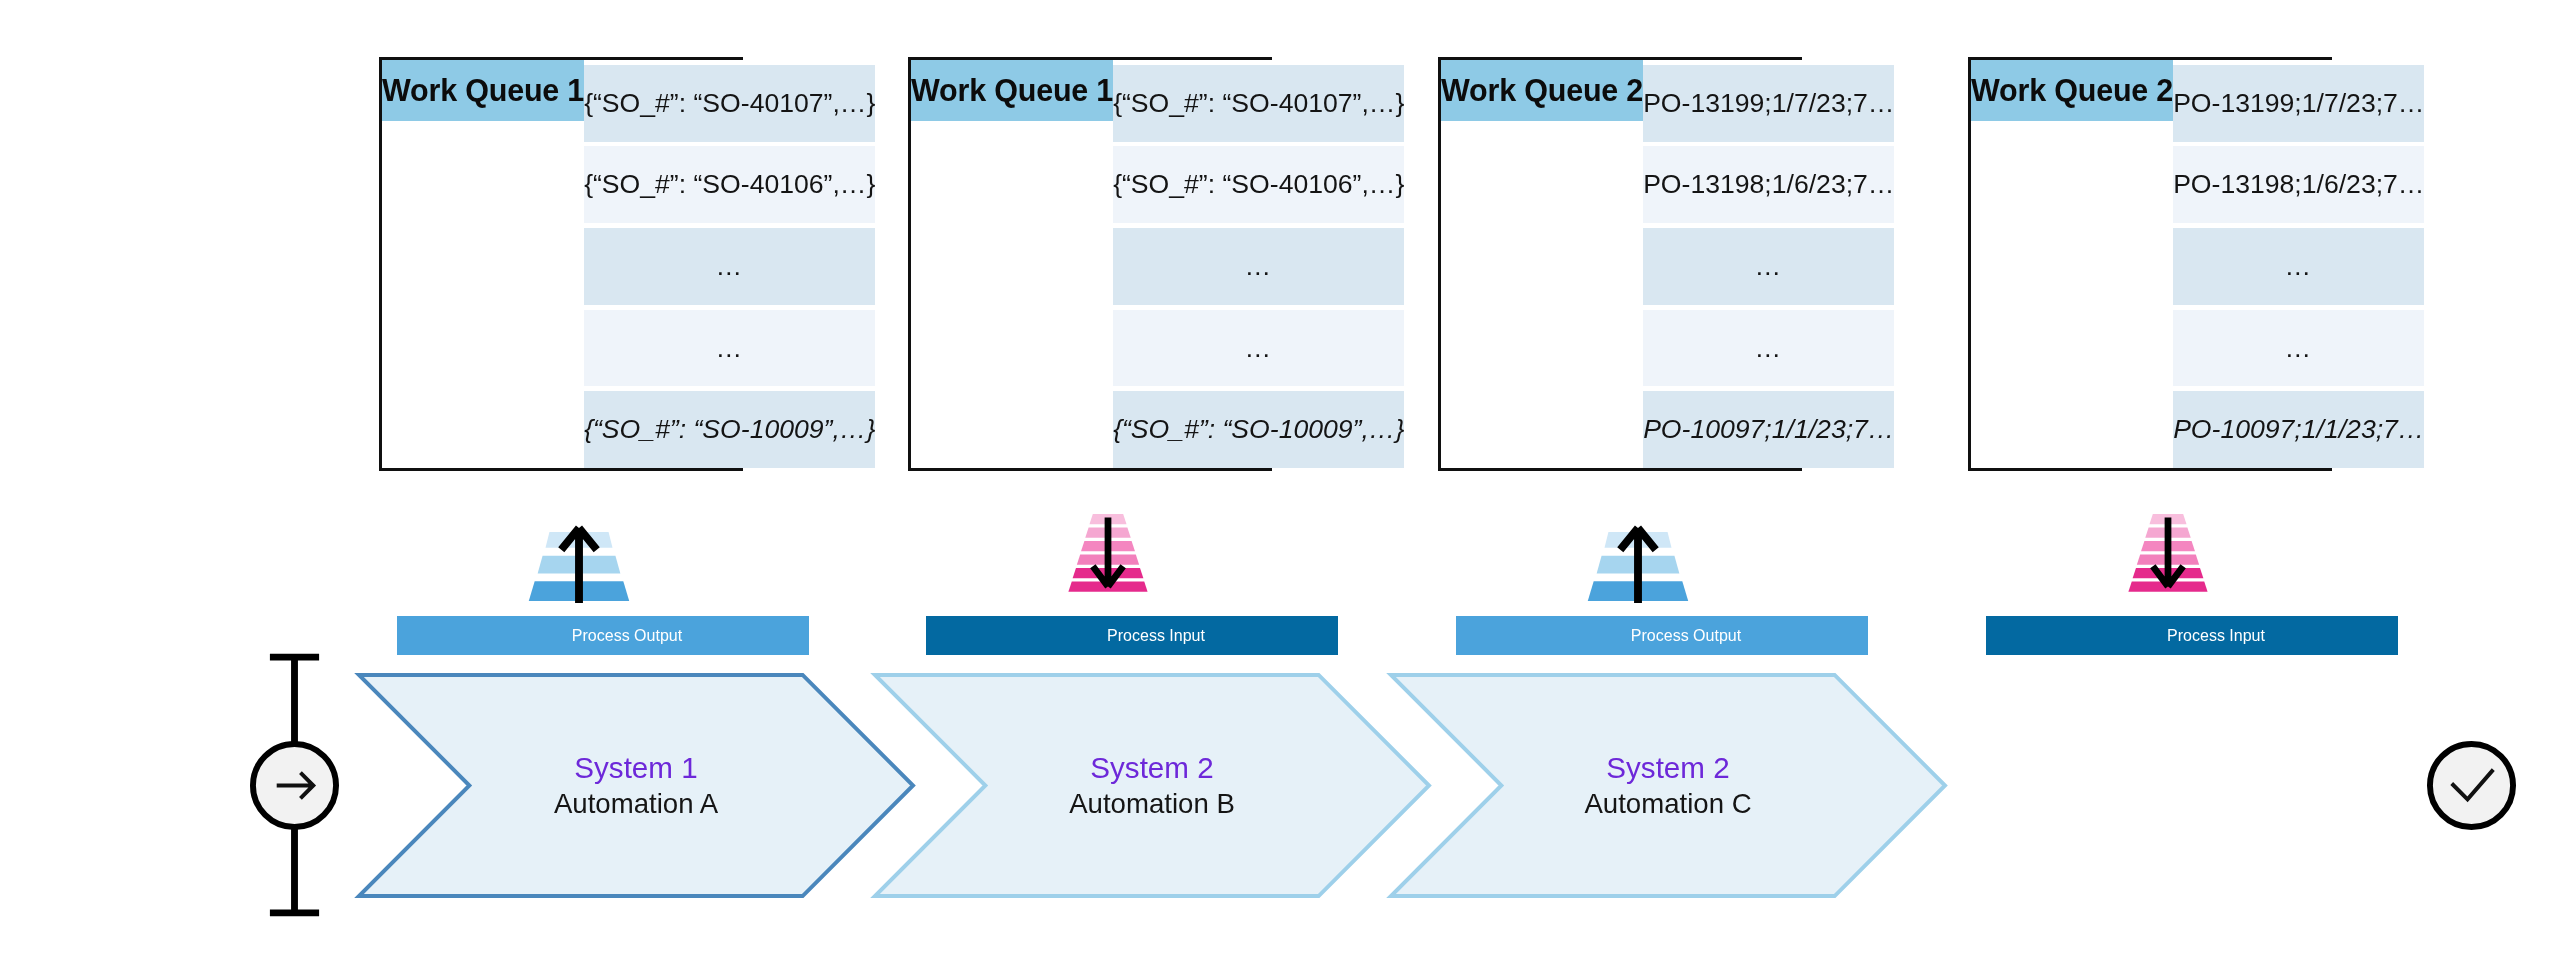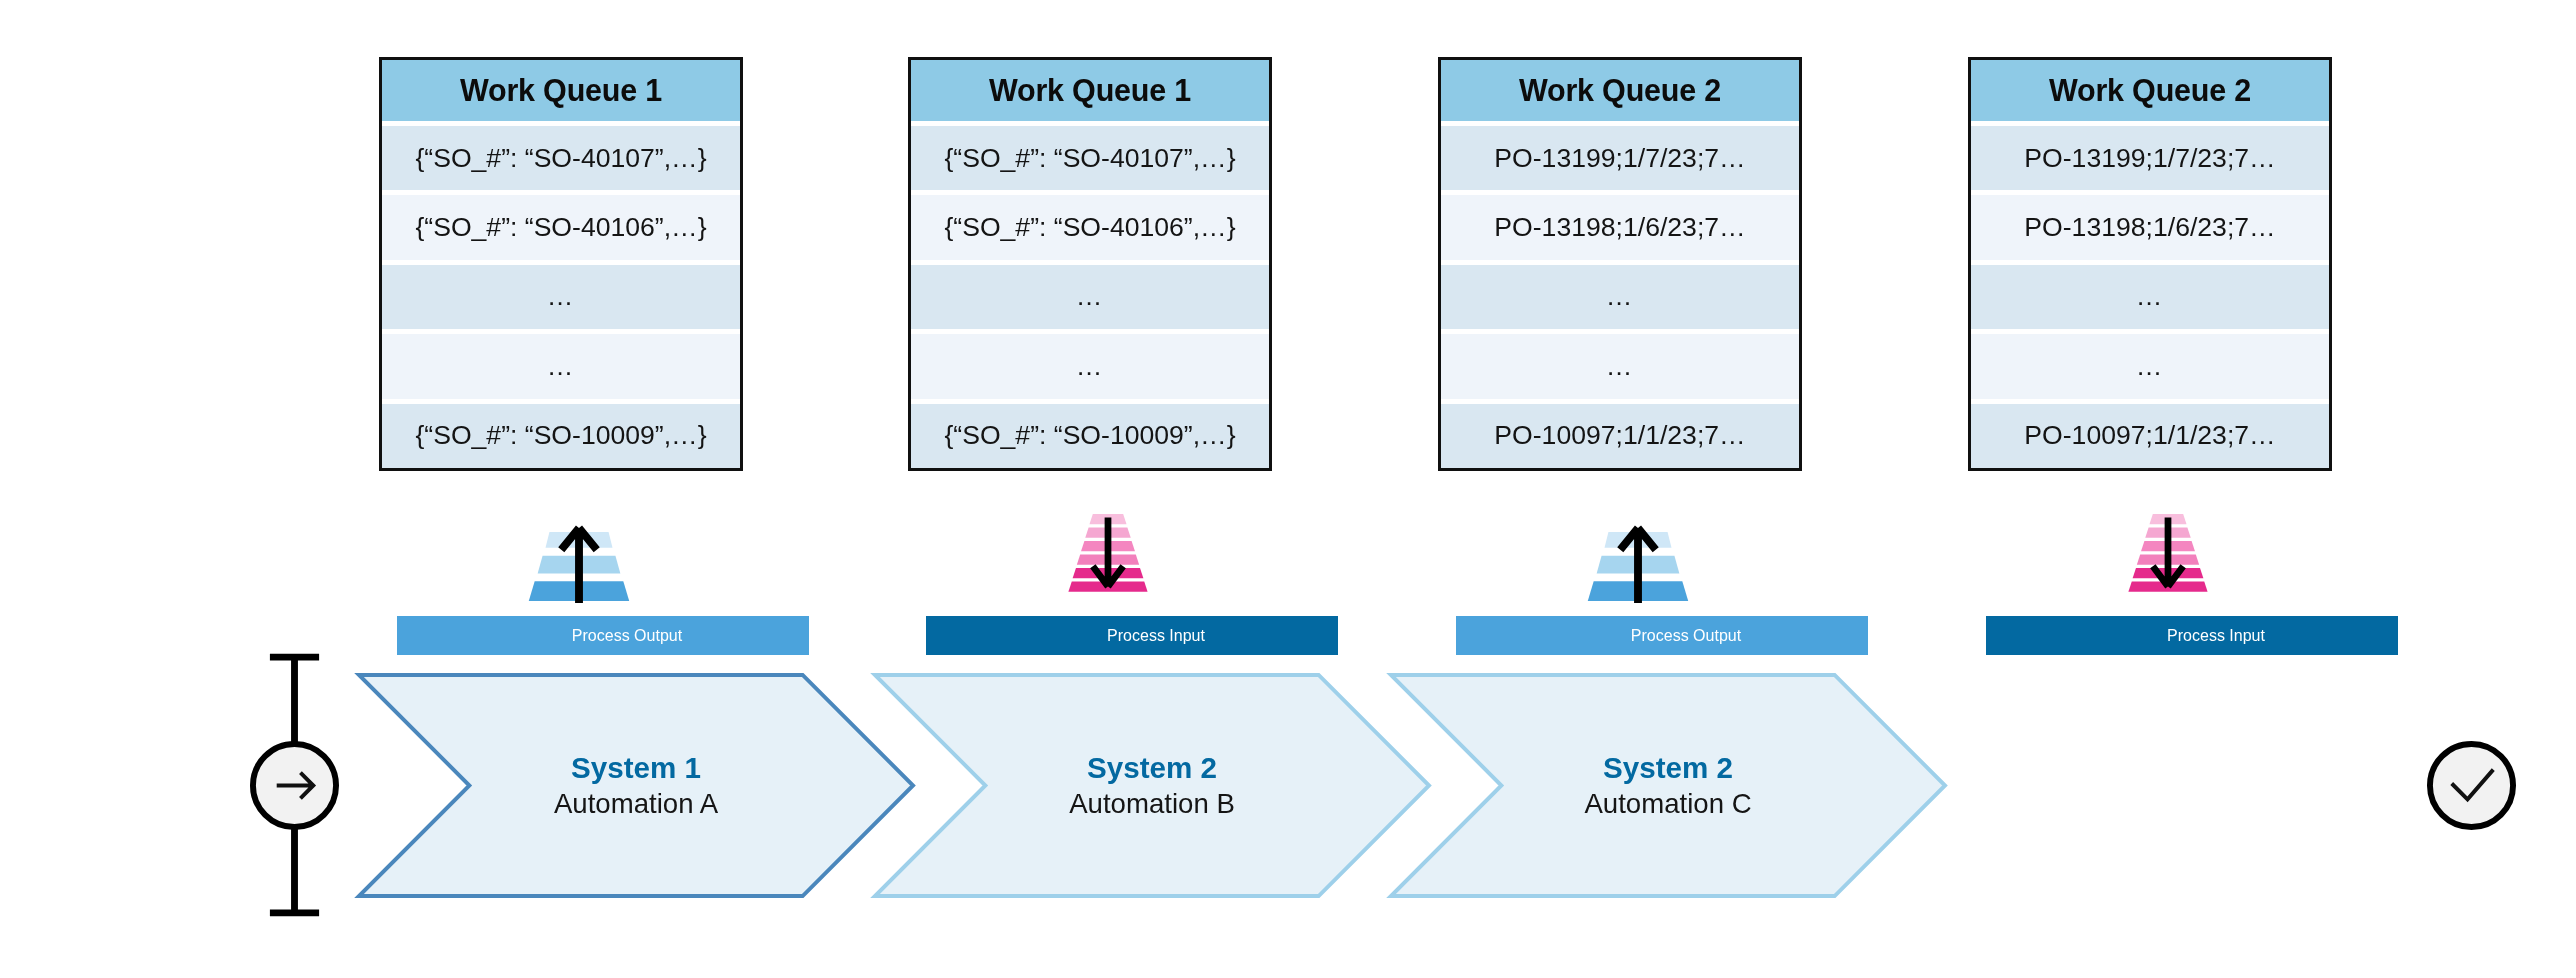--- a/index.html
+++ b/index.html
@@ -21,21 +21,21 @@
 
   
   .queue {
     position: absolute;
     width: 364px;
     height: 414px;
     border: 3.9px solid #101010;
     box-sizing: border-box;
     background: #ffffff;
     display: flex;
-    flex-direction: column;
+    flex-direction: row;
   }
   .queue-header {
     height: 61px;
     background: #8ECAE6;
     display: flex;
     align-items: center;
     justify-content: center;
     font-size: 30.5px;
     font-weight: bold;
     color: #0c0c0c;
@@ -55,21 +55,21 @@
     flex: 1 1 0;
     display: flex;
     align-items: center;
     justify-content: center;
     font-size: 26.6px;
     color: #141414;
     margin-bottom: 4.9px;
     white-space: nowrap;
     overflow: hidden;
   }
-  .queue-row:last-child { margin-bottom: 0; }
+  .queue-row:last-child { margin-bottom: 0; font-style: italic; }
   .queue-row.odd  { background: #D9E7F1; }
   .queue-row.even { background: #EFF4FA; }
   .queue-row.ellipsis { font-size: 26.6px; letter-spacing: 2px; }
 
   
   .stack-icon {
     position: absolute;
     width: 128px;
     height: 91px;
   }
@@ -105,22 +105,22 @@
     height: 100%;
     display: flex;
     flex-direction: column;
     align-items: center;
     justify-content: center;
     text-align: center;
     pointer-events: none;
   }
   .chev-title {
     font-size: 29.6px;
-    font-weight: bold;
-    color: #0369a1;
+    font-weight: normal;
+    color: #6d28d9;
     line-height: 1.25;
   }
   .chev-sub {
     font-size: 27.6px;
     color: #151515;
     line-height: 1.25;
   }
 
   
   .e2e-label {

